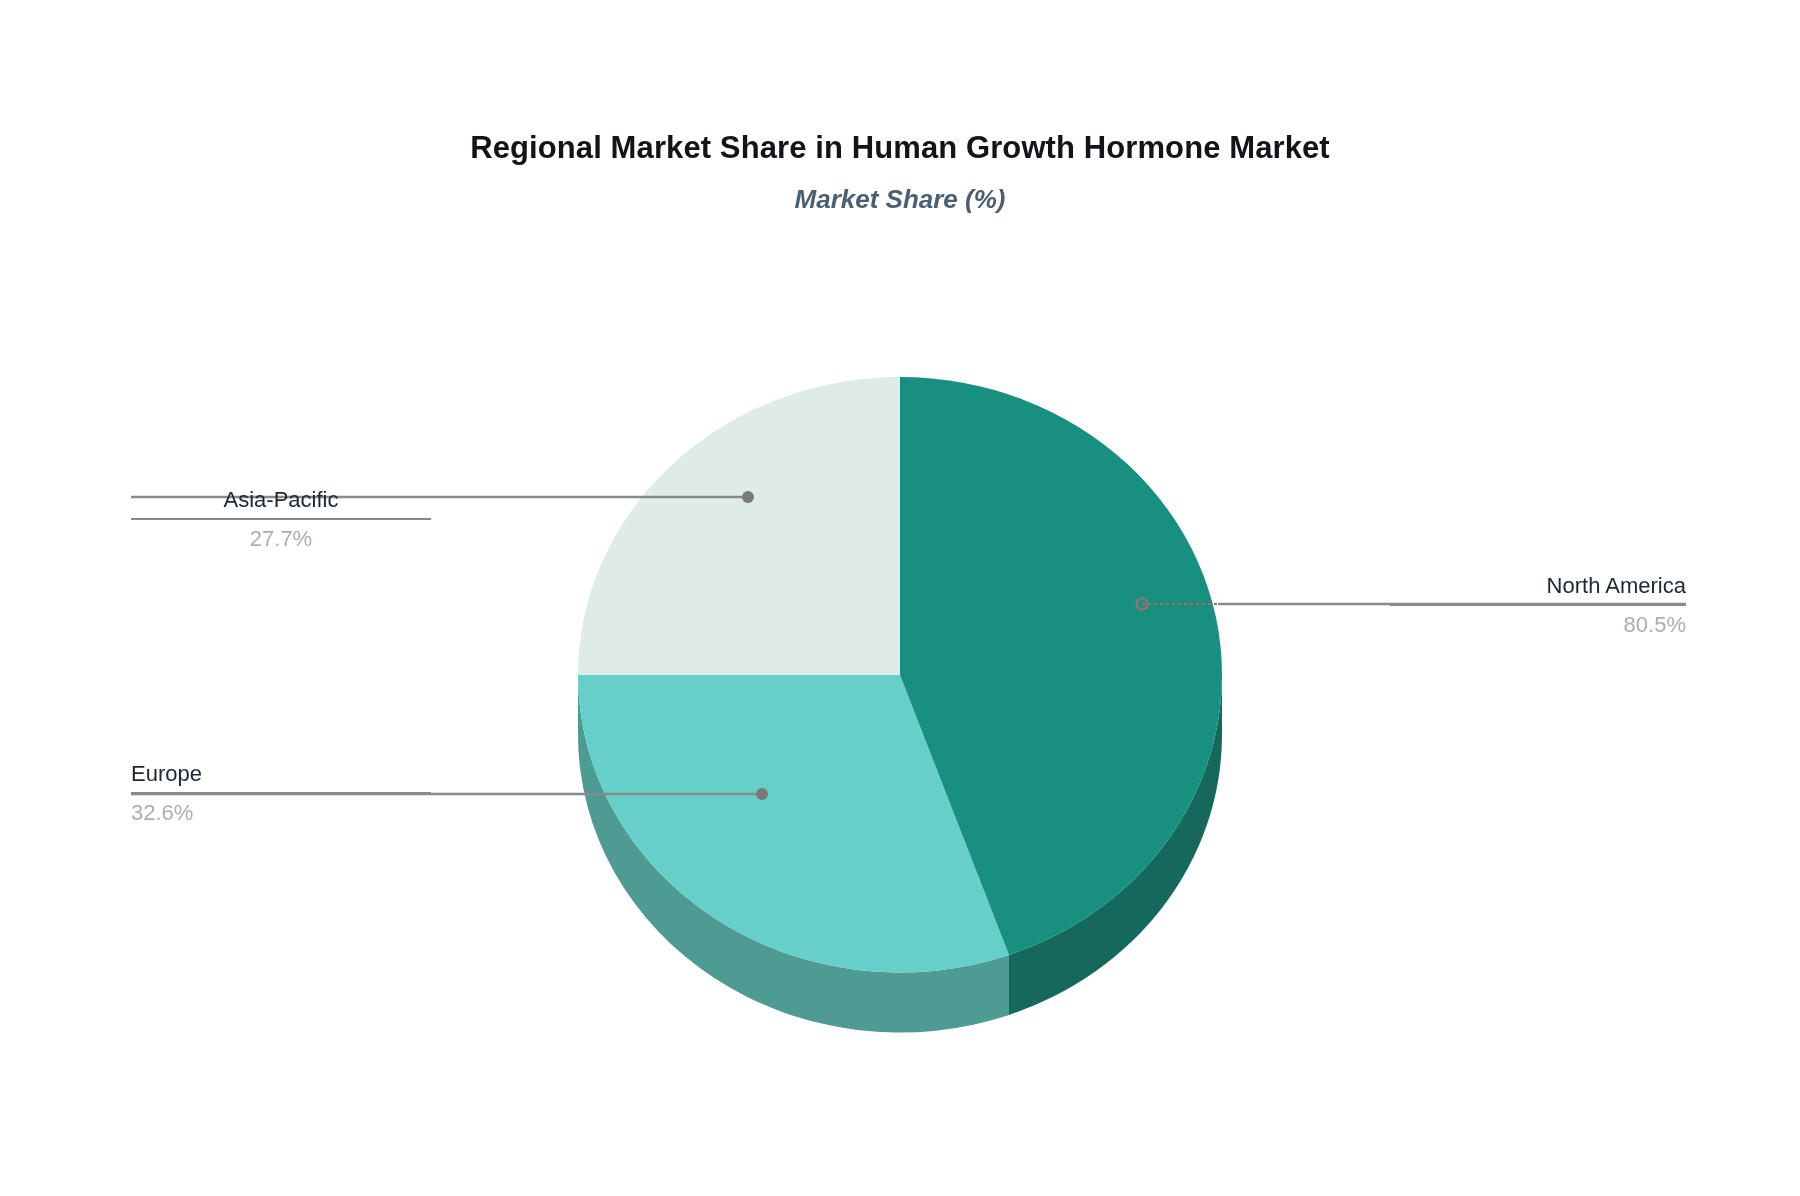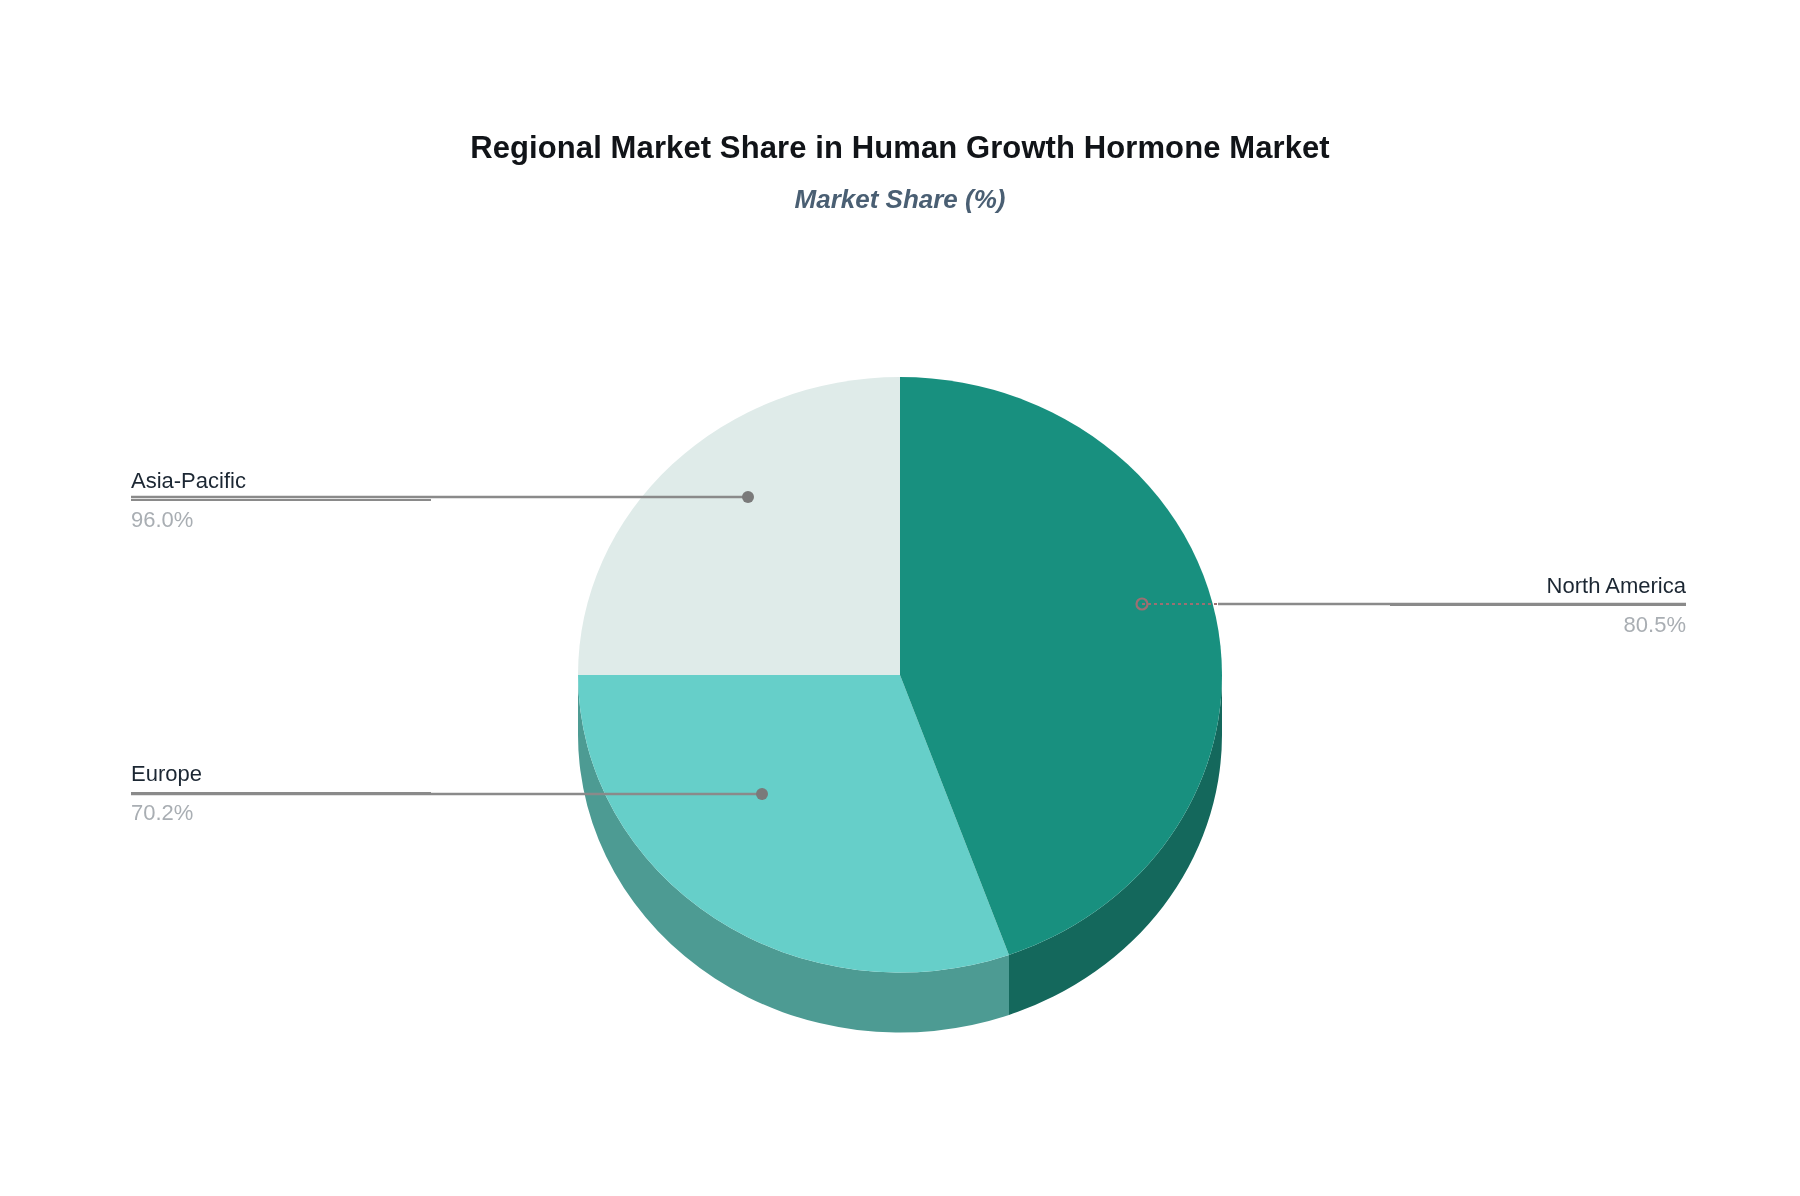--- a/index.html
+++ b/index.html
@@ -79,22 +79,23 @@
     color: #a9aeb3;
     line-height: 28px;
     white-space: nowrap;
   }
 
   .callout.left  { text-align: left; }
   .callout.right { text-align: right; }
 
   #callout-asia-pacific {
     left: 131px;
-    top: 467px;
+    top: 486px;
     width: 300px;
+    text-align: center;
   }
   #callout-europe {
     left: 131px;
     top: 760px;
     width: 300px;
   }
   #callout-north-america {
     left: 1390px;
     top: 572px;
     width: 296px;
@@ -187,27 +188,27 @@
     <g>
       <line x1="1142" y1="604" x2="1218" y2="604" stroke="#9d6f72" stroke-width="2.2" stroke-dasharray="3 3"></line>
       <line x1="1218" y1="604" x2="1686" y2="604" stroke="#8a8a8a" stroke-width="2.6"></line>
       <circle cx="1142" cy="604" r="5.5" fill="none" stroke="#9d6f72" stroke-width="2.2"></circle>
     </g>
   </svg>
 
   <div class="callout left" id="callout-asia-pacific">
     <div class="cl-name">Asia-Pacific</div>
     <div class="cl-rule"></div>
-    <div class="cl-value">96.0%</div>
+    <div class="cl-value">27.7%</div>
   </div>
 
   <div class="callout left" id="callout-europe">
     <div class="cl-name">Europe</div>
     <div class="cl-rule"></div>
-    <div class="cl-value">70.2%</div>
+    <div class="cl-value">32.6%</div>
   </div>
 
   <div class="callout right" id="callout-north-america">
     <div class="cl-name">North America</div>
     <div class="cl-rule"></div>
     <div class="cl-value">80.5%</div>
   </div>
 
 
 </div>

